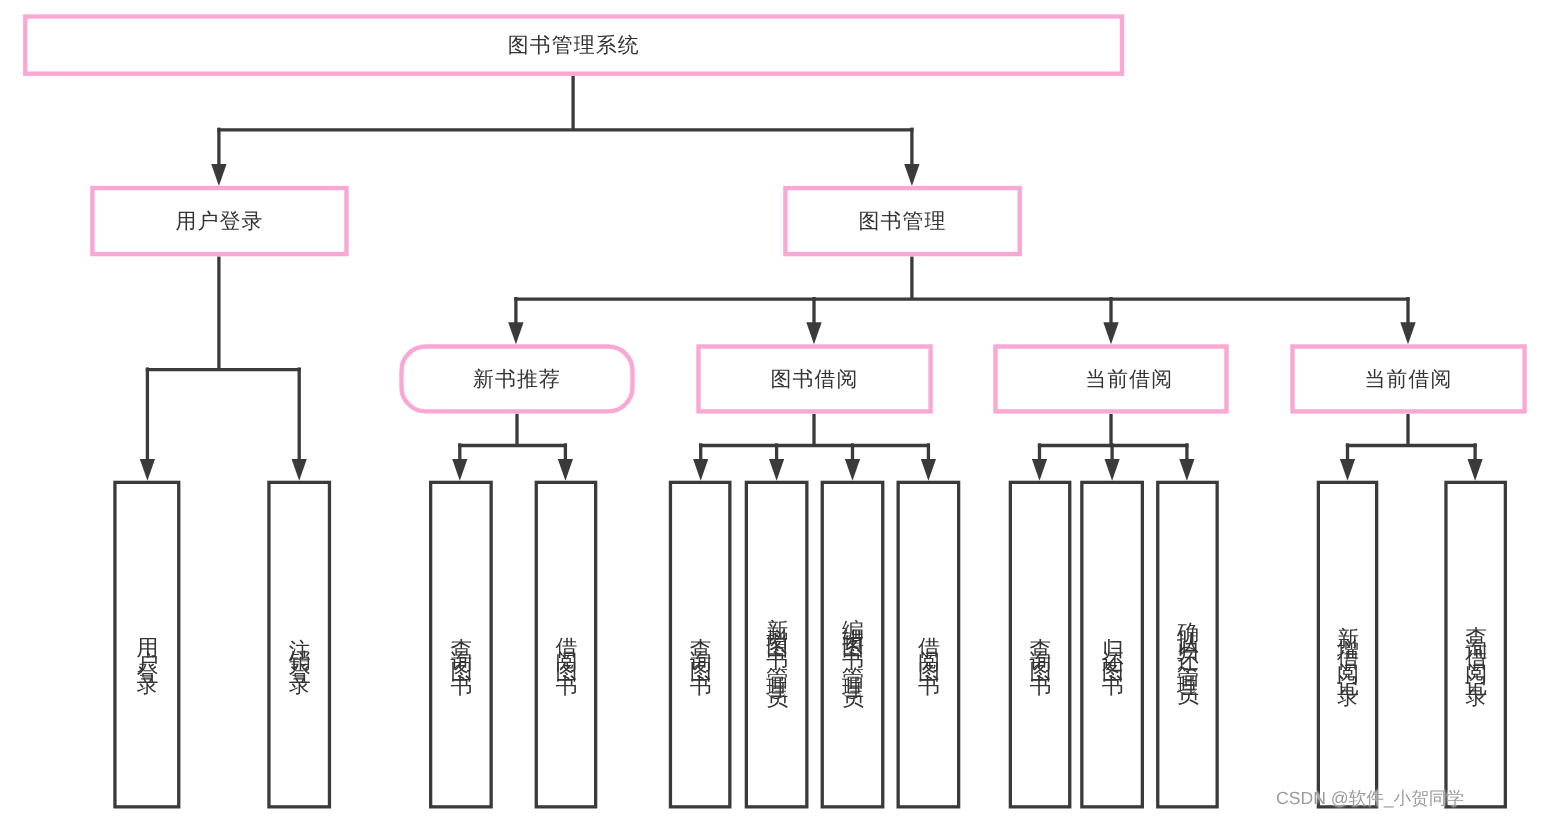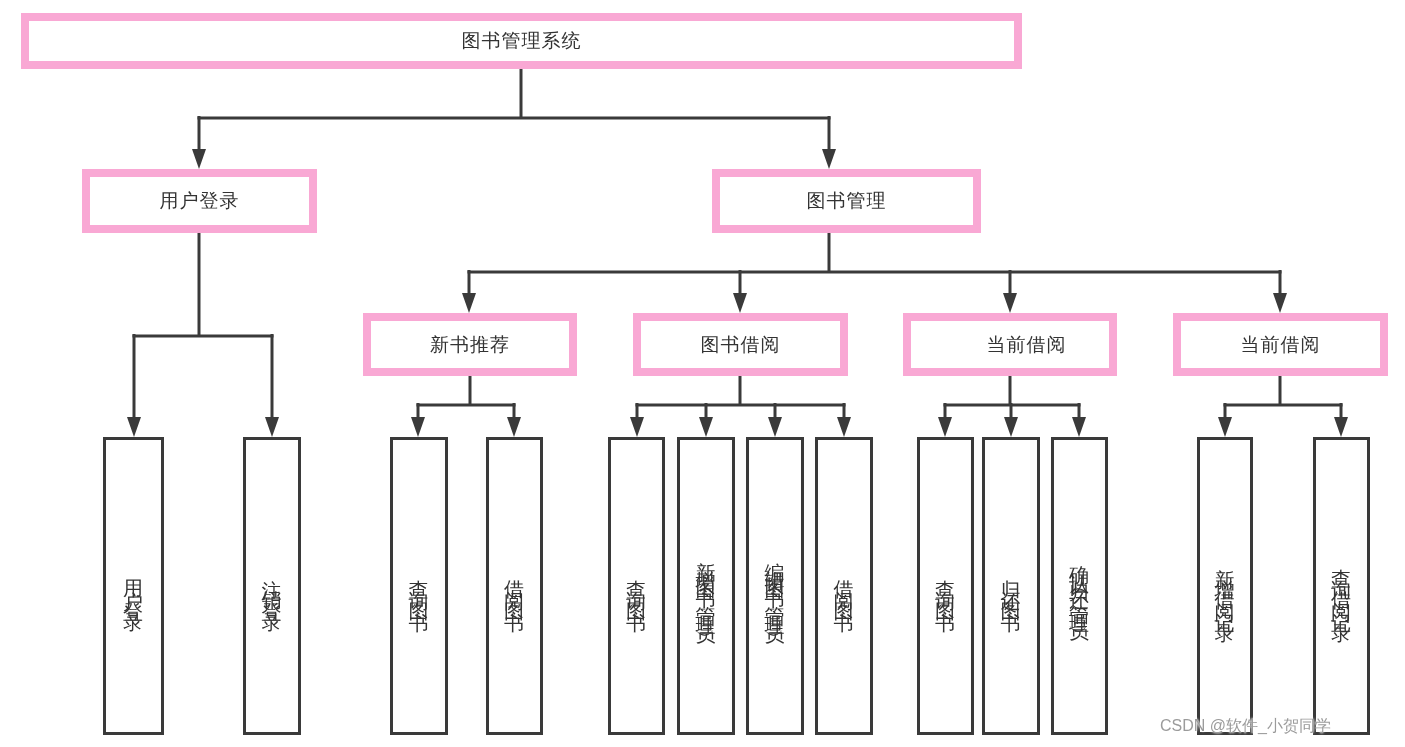--- a/index.html
+++ b/index.html
@@ -1,21 +1,21 @@
 <!DOCTYPE html>
 <html><head>
 <meta charset="utf-8">
 <style>
   html,body{margin:0;padding:0;background:#ffffff;}
   body{font-family:"Liberation Sans",sans-serif;color:#333333;}
   #canvas{position:relative;width:1405px;height:747px;background:#ffffff;overflow:hidden;}
   #connectors{position:absolute;left:0;top:0;width:1405px;height:747px;}
   .hbox{
     position:absolute;
-    border:8px solid #f9a8d4;
+    border:4px solid #f9a8d4;
     background:#ffffff;
     display:flex;align-items:center;justify-content:center;
     font-size:19px;letter-spacing:1px;color:#333333;
     box-sizing:border-box;
   }
   .vbox{
     position:absolute;
     border:3px solid #3a3a3a;
     background:#ffffff;
     display:flex;align-items:center;justify-content:center;
@@ -96,25 +96,25 @@
     </g>
   </svg>
 
   <div class="hbox" style="left:21px;top:13px;width:1001px;height:56px;">
     <span>图书管理系统</span>
   </div>
 
   <div class="hbox" style="left:82px;top:169px;width:235px;height:64px;">
     <span>用户登录</span>
   </div>
-  <div class="hbox" style="left:712px;top:169px;width:269px;height:64px;">
+  <div class="hbox" style="left:712px;top:169px;width:217px;height:64px;">
     <span>图书管理</span>
   </div>
 
-  <div class="hbox" style="left:363px;top:313px;width:214px;height:63px;">
+  <div class="hbox" style="left:363px;top:313px;width:214px;height:63px;border-radius:24px;">
     <span>新书推荐</span>
   </div>
   <div class="hbox" style="left:633px;top:313px;width:215px;height:63px;">
     <span>图书借阅</span>
   </div>
   <div class="hbox" style="left:903px;top:313px;width:214px;height:63px;padding-left:33px;">
     <span>当前借阅</span>
   </div>
   <div class="hbox" style="left:1173px;top:313px;width:215px;height:63px;">
     <span>当前借阅</span>

